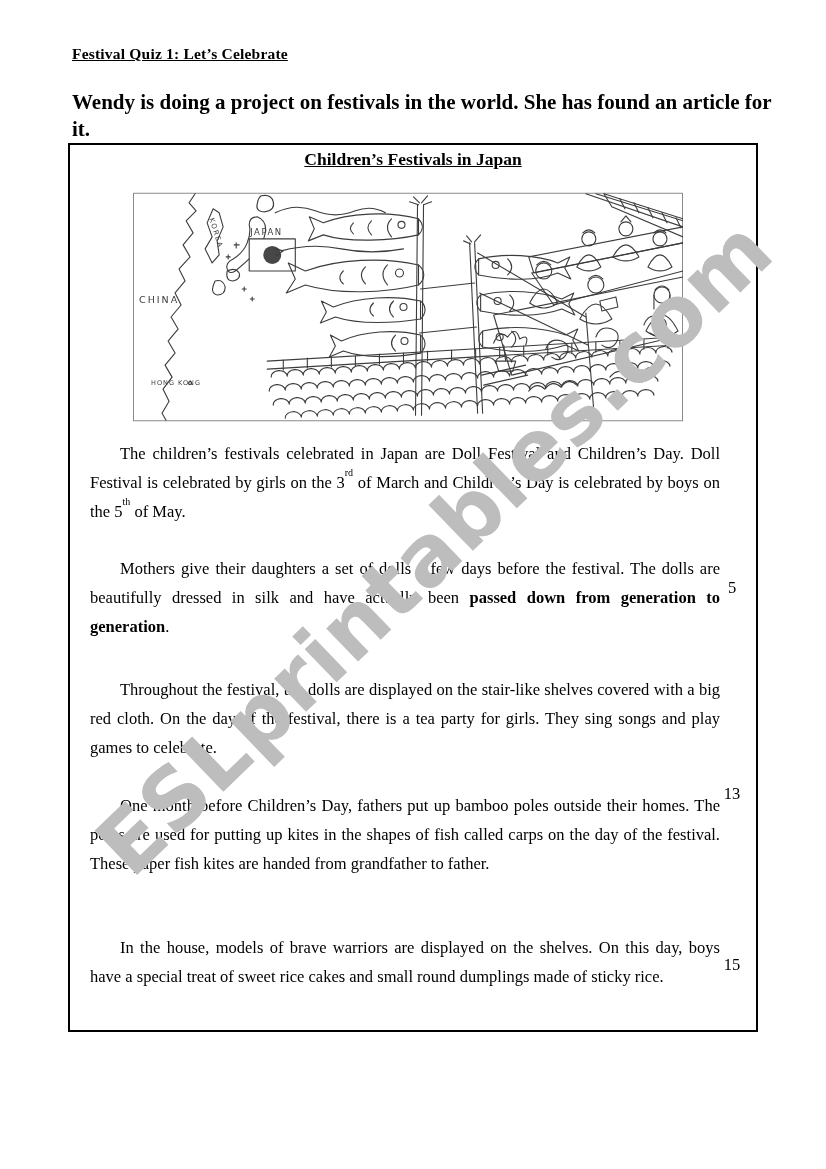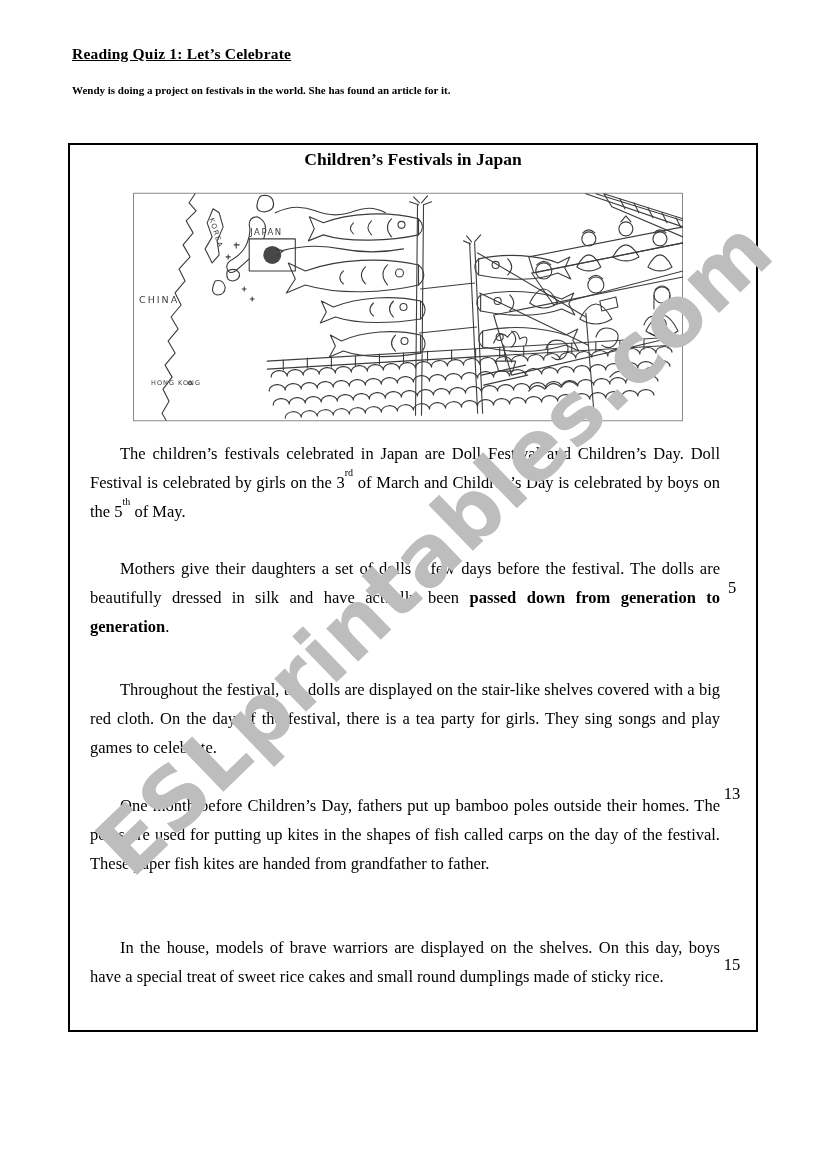--- a/index.html
+++ b/index.html
@@ -2,28 +2,28 @@
 <html><head>
 <meta charset="utf-8">
 <style>
   html,body{margin:0;padding:0;background:#ffffff;}
   body{width:826px;height:1169px;position:relative;overflow:hidden;
        font-family:"Liberation Serif",serif;color:#000;}
 
   .quiz-title{position:absolute;left:72px;top:45px;font-size:15.5px;font-weight:bold;
               text-decoration:underline;letter-spacing:.2px;z-index:3;}
 
-  .intro{position:absolute;left:72px;top:77px;width:712px;font-size:11px;font-weight:bold;
+  .intro{position:absolute;left:72px;top:89px;width:712px;font-size:21px;font-weight:bold;
          line-height:27px;z-index:3;}
 
   .article-box{position:absolute;left:68px;top:143px;width:690px;height:889px;
                border:2px solid #000;box-sizing:border-box;z-index:2;}
 
   .article-title{margin:4px 0 4px 0;text-align:center;font-size:17.5px;font-weight:bold;
-                 position:relative;z-index:3;}
+                 position:relative;z-index:3;text-decoration:underline;}
 
   .illustration{position:absolute;left:63px;top:47px;width:550px;height:230px;z-index:1;}
   .illustration svg{display:block;}
 
   .para{position:absolute;left:8px;width:630px;margin:12px;font-size:16.5px;line-height:29px;
         text-align:justify;text-indent:30px;z-index:3;}
   .para sup{font-size:10px;line-height:0;position:relative;top:-6px;}
   .p1{top:282px;}
   .p2{top:397px;}
   .p3{top:518px;}
@@ -40,21 +40,21 @@
              text-align:center;font-family:"DejaVu Sans",sans-serif;font-weight:bold;
              font-size:84px;letter-spacing:1px;color:#bdbdbd;white-space:nowrap;
              transform:rotate(-44deg);transform-origin:50% 50%;z-index:2;
              pointer-events:none;user-select:none;}
 </style>
 </head>
 <body>
 
 <div class="page">
 
-  <div class="quiz-title">Reading Quiz 1: Let’s Celebrate</div>
+  <div class="quiz-title">Festival Quiz 1: Let’s Celebrate</div>
 
   <div class="intro">
     <div>Wendy is doing a project on festivals in the world. She has found an article for it.</div>
   </div>
 
   <div class="article-box">
 
     <div class="article-title">Children’s Festivals in Japan</div>
 
     <div class="illustration">

